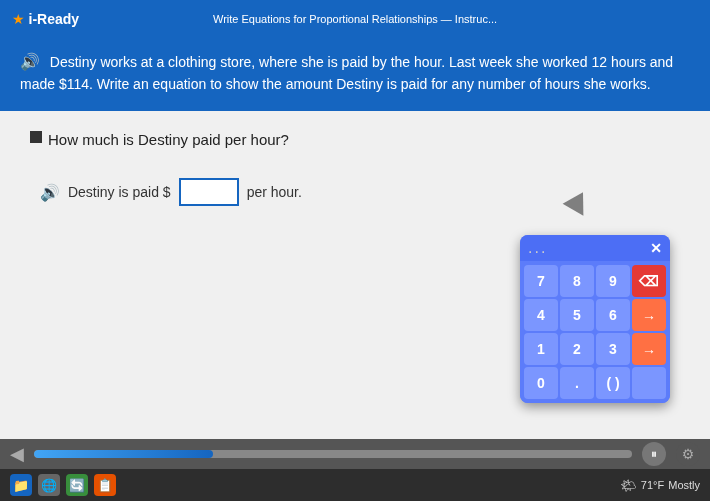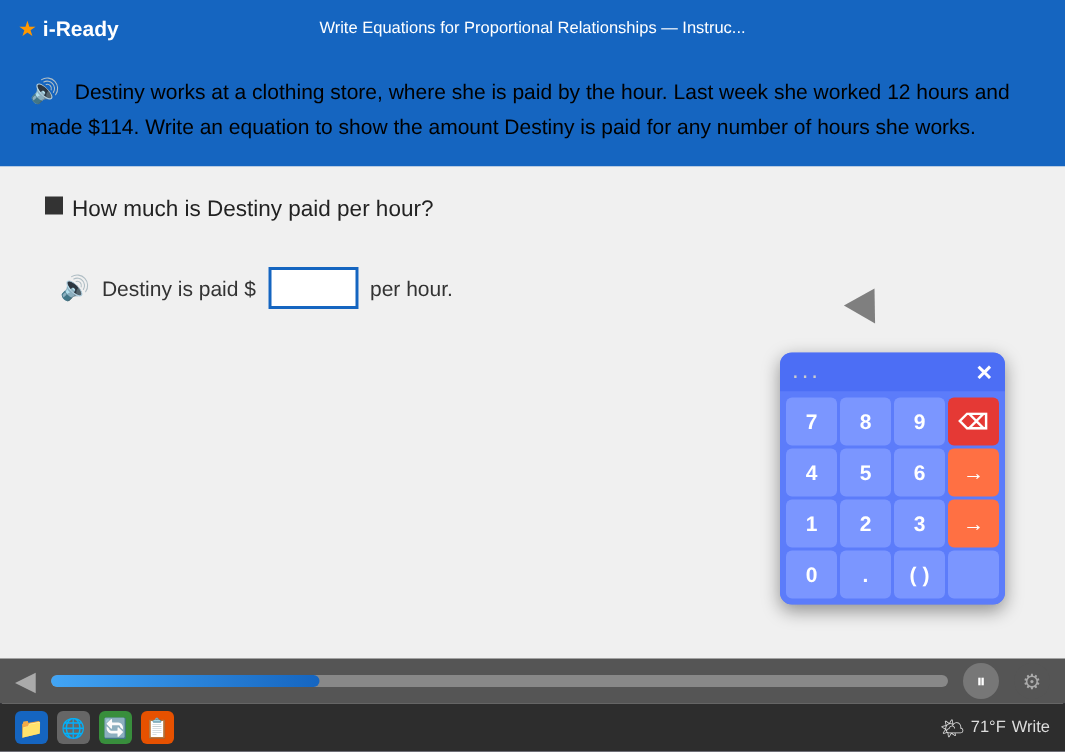--- a/index.html
+++ b/index.html
@@ -58,21 +58,21 @@
       color: white;
       font-size: 11px;
       font-weight: normal;
       white-space: nowrap;
     }
 
     
     .problem-section {
       background: #1565c0;
       padding: 12px 20px 16px 20px;
-      color: #000000;
+      color: #ffffff;
       font-size: 14px;
       line-height: 1.5;
     }
 
     .problem-section .speaker-icon {
       display: inline-block;
       margin-right: 6px;
       font-size: 16px;
     }
 
@@ -429,16 +429,16 @@
       <div class="app-icon blue">📁</div>
       <div class="app-icon gray">🌐</div>
       <div class="app-icon green">🔄</div>
       <div class="app-icon orange">📋</div>
     </div>
   </div>
   <div class="taskbar-right">
     <div class="taskbar-weather">
       <span class="weather-icon">🌤</span>
       <span>71°F</span>
-      <span class="mostly-text">Write</span>
+      <span class="mostly-text">Mostly</span>
     </div>
   </div>
 </div>
 
 </body></html>

